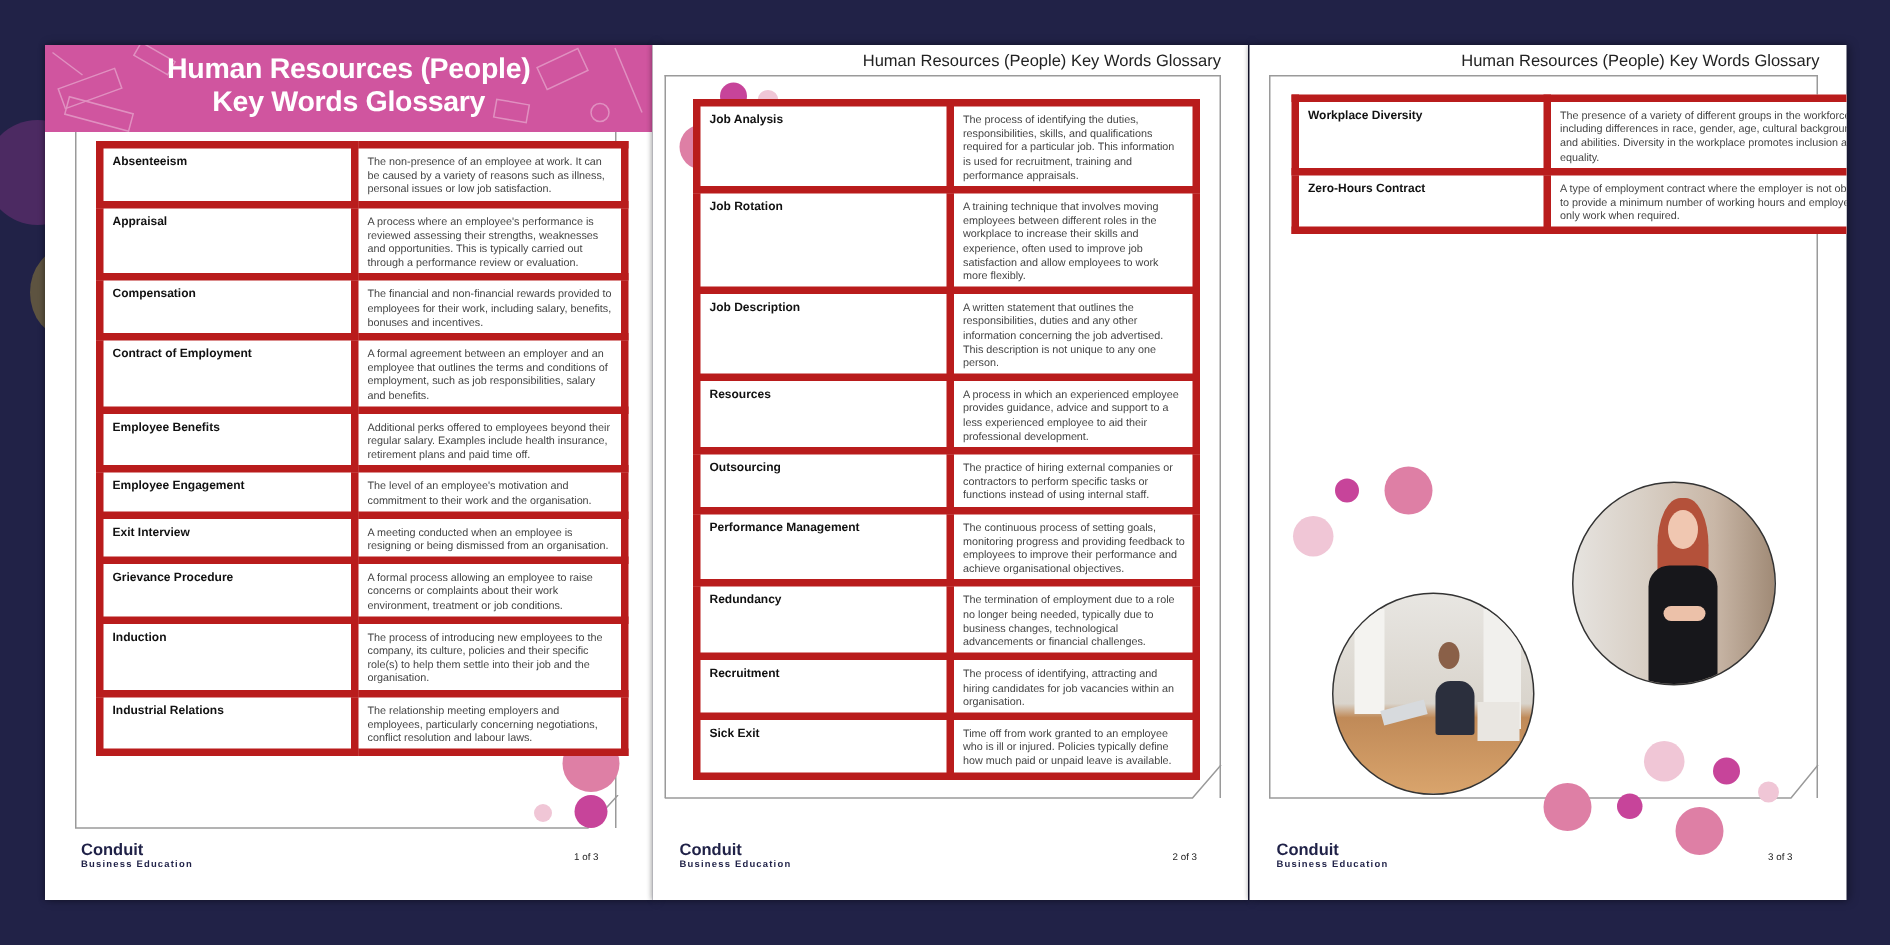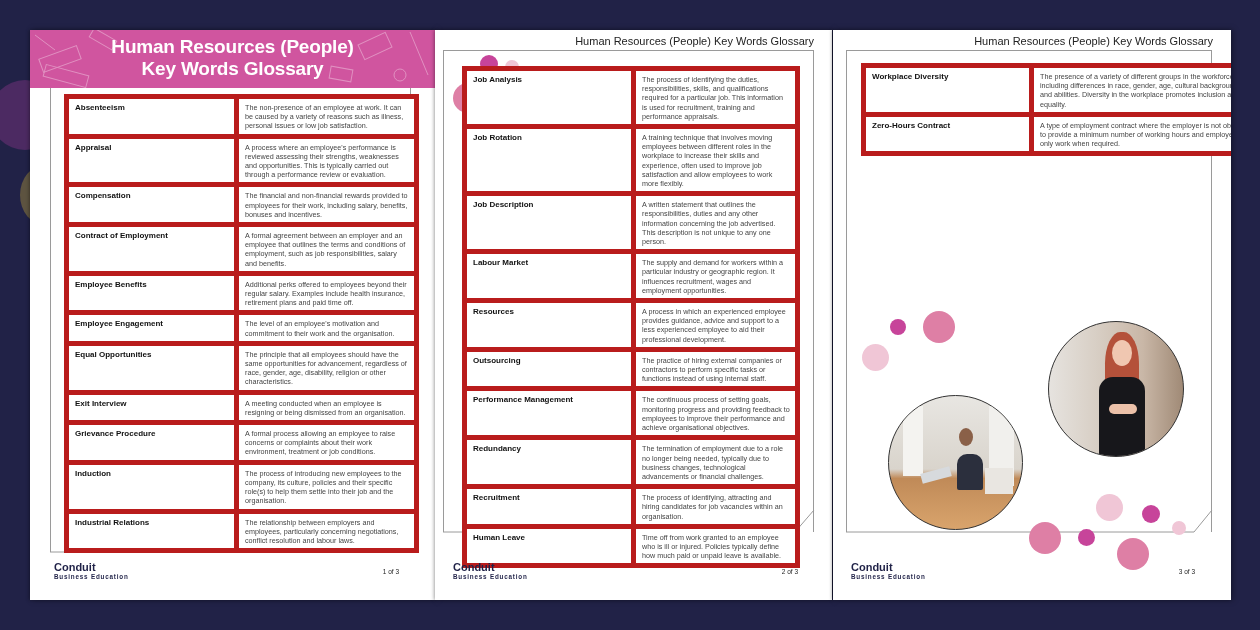--- a/index.html
+++ b/index.html
@@ -111,38 +111,34 @@
         </tr>
       <tr>
           <td class="term">Employee Benefits</td>
           <td class="def">Additional perks offered to employees beyond their regular salary. Examples include health insurance, retirement plans and paid time off.</td>
         </tr>
       <tr>
           <td class="term">Employee Engagement</td>
           <td class="def">The level of an employee's motivation and commitment to their work and the organisation.</td>
         </tr>
       <tr>
-          <td class="term">Equal Opportunities</td>
-          <td class="def">The principle that all employees should have the same opportunities for advancement, regardless of race, gender, age, disability, religion or other characteristics.</td>
-        </tr>
-      <tr>
           <td class="term">Exit Interview</td>
           <td class="def">A meeting conducted when an employee is resigning or being dismissed from an organisation.</td>
         </tr>
       <tr>
           <td class="term">Grievance Procedure</td>
           <td class="def">A formal process allowing an employee to raise concerns or complaints about their work environment, treatment or job conditions.</td>
         </tr>
       <tr>
           <td class="term">Induction</td>
           <td class="def">The process of introducing new employees to the company, its culture, policies and their specific role(s) to help them settle into their job and the organisation.</td>
         </tr>
       <tr>
           <td class="term">Industrial Relations</td>
-          <td class="def">The relationship between employers and employees, particularly concerning negotiations, conflict resolution and labour laws.</td>
+          <td class="def">The relationship meeting employers and employees, particularly concerning negotiations, conflict resolution and labour laws.</td>
         </tr>
     </tbody>
   </table>
 
   <div class="footer-logo" style="left:24px;">
     <div class="brand">Conduit</div>
     <div class="sub">Business Education</div>
   </div>
   <div class="page-num" style="right:36px;">1 of 3</div>
 </div>
@@ -169,45 +165,41 @@
         </tr>
       <tr>
           <td class="term">Job Rotation</td>
           <td class="def">A training technique that involves moving employees between different roles in the workplace to increase their skills and experience, often used to improve job satisfaction and allow employees to work more flexibly.</td>
         </tr>
       <tr>
           <td class="term">Job Description</td>
           <td class="def">A written statement that outlines the responsibilities, duties and any other information concerning the job advertised. This description is not unique to any one person.</td>
         </tr>
       <tr>
-          <td class="term">Labour Market</td>
-          <td class="def">The supply and demand for workers within a particular industry or geographic region. It influences recruitment, wages and employment opportunities.</td>
-        </tr>
-      <tr>
           <td class="term">Resources</td>
           <td class="def">A process in which an experienced employee provides guidance, advice and support to a less experienced employee to aid their professional development.</td>
         </tr>
       <tr>
           <td class="term">Outsourcing</td>
           <td class="def">The practice of hiring external companies or contractors to perform specific tasks or functions instead of using internal staff.</td>
         </tr>
       <tr>
           <td class="term">Performance Management</td>
           <td class="def">The continuous process of setting goals, monitoring progress and providing feedback to employees to improve their performance and achieve organisational objectives.</td>
         </tr>
       <tr>
           <td class="term">Redundancy</td>
           <td class="def">The termination of employment due to a role no longer being needed, typically due to business changes, technological advancements or financial challenges.</td>
         </tr>
       <tr>
           <td class="term">Recruitment</td>
           <td class="def">The process of identifying, attracting and hiring candidates for job vacancies within an organisation.</td>
         </tr>
       <tr>
-          <td class="term">Human Leave</td>
+          <td class="term">Sick Exit</td>
           <td class="def">Time off from work granted to an employee who is ill or injured. Policies typically define how much paid or unpaid leave is available.</td>
         </tr>
     </tbody>
   </table>
 
   <div class="footer-logo" style="left:18px;">
     <div class="brand">Conduit</div>
     <div class="sub">Business Education</div>
   </div>
   <div class="page-num" style="right:34px;">2 of 3</div>

